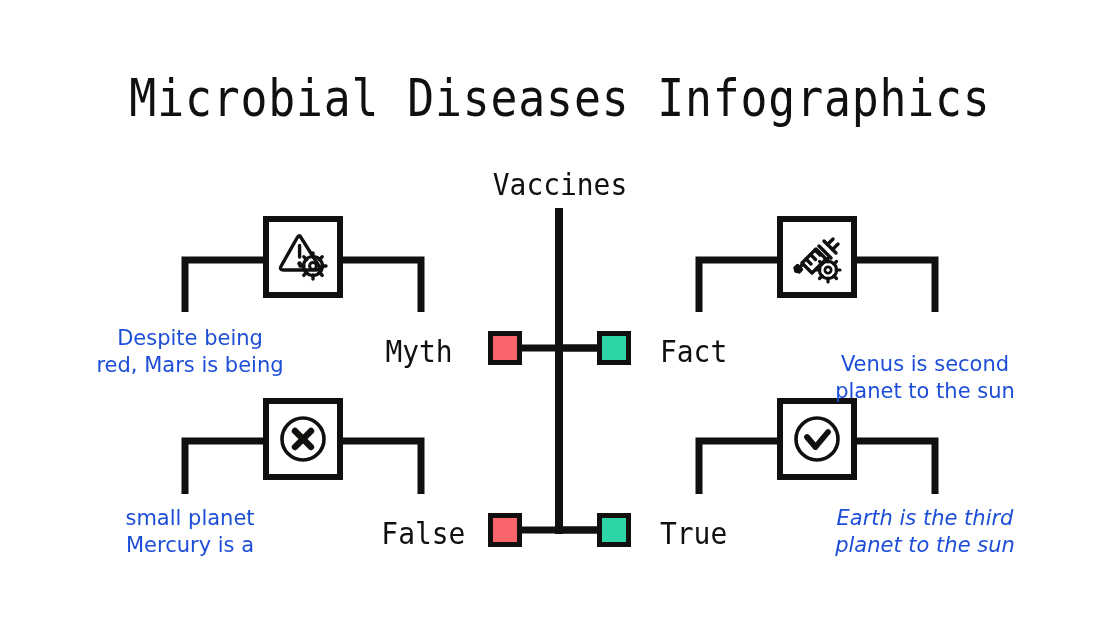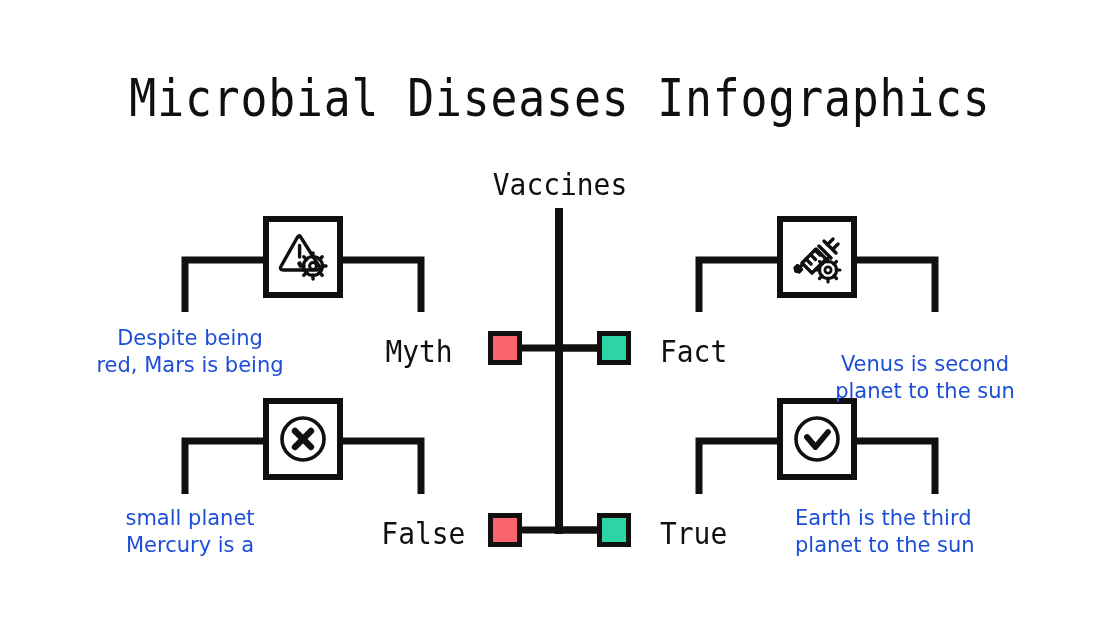--- a/index.html
+++ b/index.html
@@ -119,21 +119,21 @@
     position: absolute;
     font-family: "DejaVu Sans", "Liberation Sans", sans-serif;
     font-size: 21px;
     line-height: 27px;
     color: #1d4ed8;
     width: 260px;
   }
   #desc-myth  { left: 60px;  top: 325px; text-align: center; }
   #desc-false { left: 60px;  top: 505px; text-align: center; }
   #desc-fact  { left: 795px; top: 325px; text-align: center; margin-top: 26px; }
-  #desc-true  { left: 795px; top: 505px; text-align: left; }
+  #desc-true  { left: 795px; top: 505px; text-align: center; font-style: italic; }
 </style>
 </head>
 <body style="background: rgb(255, 255, 255);">
 
 <div id="slide">
 
   <div id="title">Microbial Diseases Infographics</div>
 
   <div id="center-label">Vaccines</div>
   <div id="center-line"></div>

